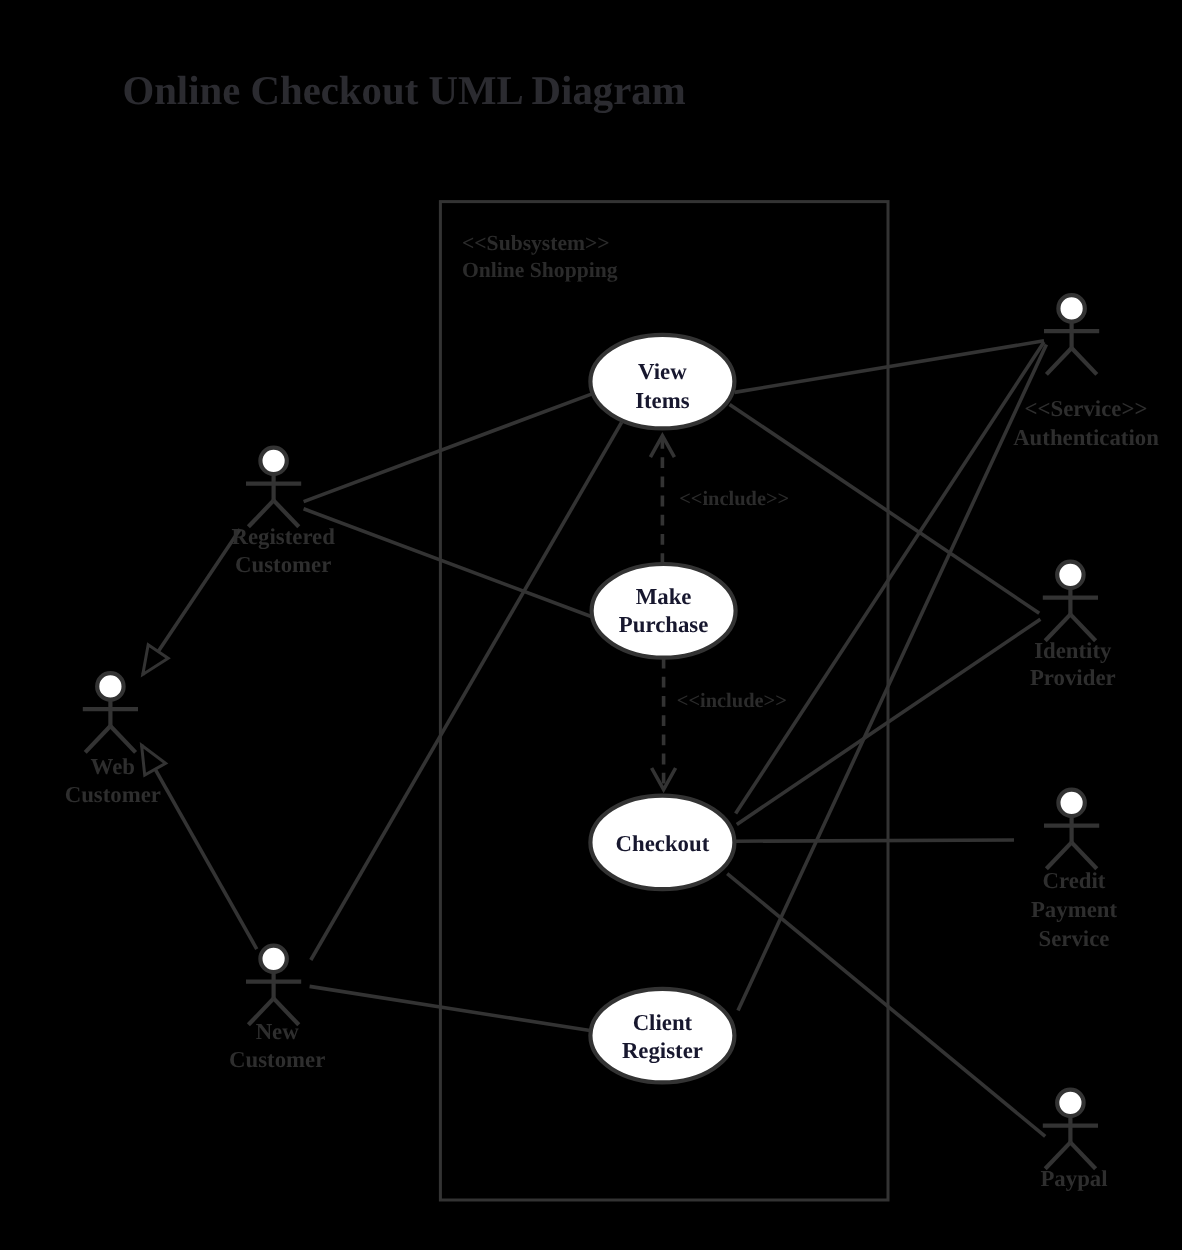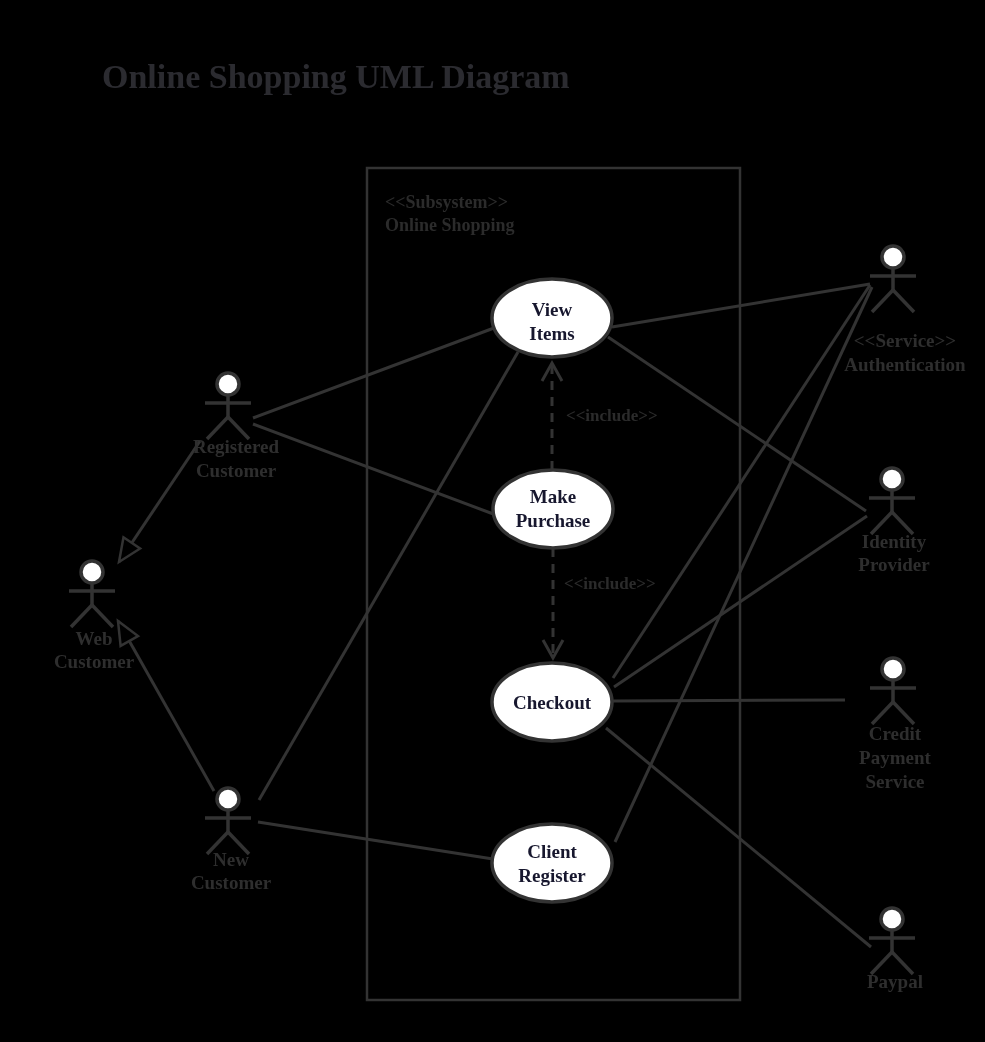--- a/index.html
+++ b/index.html
@@ -40,21 +40,21 @@
   }
   .uc-text   { font-size: 19px; }
   .actor-text{ font-size: 19px; }
   .stereo    { font-size: 18px; }
   .incl      { font-size: 17px; }
 </style>
 </head>
 <body style="background: rgb(0, 0, 0);">
 
 <div class="stage">
-  <h1 class="diagram-title" style="color: rgb(43, 43, 48);">Online Shopping UML Diagram</h1>
+  <h1 class="diagram-title" style="color: rgb(43, 43, 48);">Online Checkout UML Diagram</h1>
   <svg class="uml" width="985" height="1042" viewBox="0 0 985 1042">
       <defs>
         <marker id="hollow-triangle" markerUnits="userSpaceOnUse" markerWidth="30" markerHeight="26" viewBox="0 0 30 26" refX="26" refY="13" orient="auto">
           <path d="M3,3 L26,13 L3,23 Z" fill="#000000" stroke="#333333" stroke-width="2.5"></path>
         </marker>
         <marker id="stick-arrow" markerUnits="userSpaceOnUse" markerWidth="26" markerHeight="26" viewBox="0 0 26 26" refX="22" refY="13" orient="auto">
           <path d="M4,3 L22,13 L4,23" fill="none" stroke="#333333" stroke-width="3"></path>
         </marker>
       </defs>
       <rect x="367" y="168" width="373" height="832" fill="none" stroke="#333333" stroke-width="2.5"></rect>

